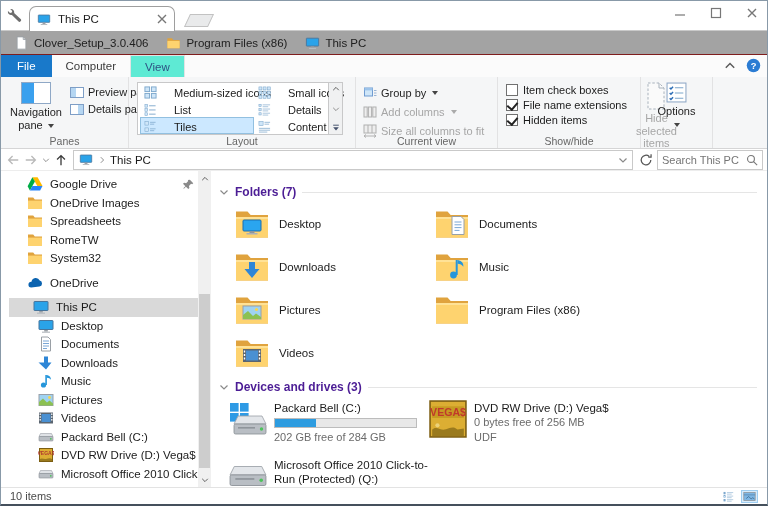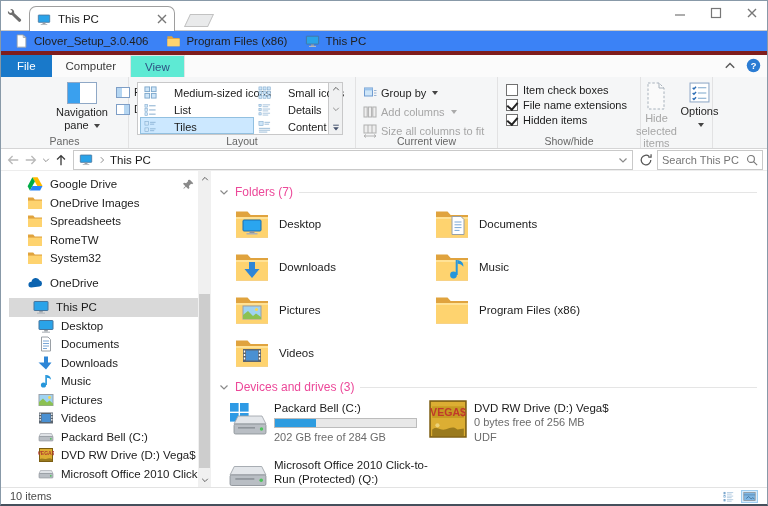--- a/index.html
+++ b/index.html
@@ -14,39 +14,39 @@
   .wrench { width:16px; height:16px; margin:0 6px 6px 6px; }
   .tab { width:146px; height:25px; background:#fff; border:1px solid #9e9e9e; border-bottom:none; border-radius:7px 7px 0 0; display:flex; align-items:center; padding:0 6px; gap:6px; margin-bottom:-1px; position:relative; z-index:2; }
   .tab-ic { width:16px; height:13px; flex-shrink:0; }
   .tab-title { flex:1; font-size:11.5px; color:#202020; white-space:nowrap; overflow:hidden; }
   .tab-close { width:12px; height:12px; flex-shrink:0; cursor:default; }
   .newtab { width:24px; height:13px; background:#e9eaeb; border:1px solid #c2c2c2; transform:skewX(-25deg); margin:0 0 3px 12px; }
   .win-controls { position:absolute; right:8px; top:6px; display:flex; gap:22px; align-items:center; }
   .wc { width:14px; height:12px; display:flex; align-items:center; justify-content:center; }
 
   
-  .bookmarks { height:24px; background:#3b82f6; border-bottom:4px solid #7f1d1d; display:flex; align-items:center; padding-left:6px; gap:4px; flex-shrink:0; }
+  .bookmarks { height:24px; background:#a3a3a3; border-bottom:1px solid #7f1d1d; display:flex; align-items:center; padding-left:6px; gap:4px; flex-shrink:0; }
   .bm { display:flex; align-items:center; gap:5px; padding:2px 7px; border-radius:2px; }
   .bm-ic { width:15px; height:14px; }
   .bm-label { font-size:11.5px; color:#202020; white-space:nowrap; }
 
   
   .ribbon-tabs { height:22px; background:#fbfbfb; display:flex; align-items:stretch; flex-shrink:0; position:relative; }
   .rtab { padding:0 14px; display:flex; align-items:center; font-size:11.5px; color:#3b3b3b; }
   .rtab.file { background:#1979ca; color:#fff; padding:0 16px; }
   .rtab.active { background:#5eead4; border:1px solid #e2e3e4; border-bottom:none; color:#2e5283; }
   .ribbon-corner { position:absolute; right:6px; top:3px; display:flex; gap:10px; align-items:center; }
   .collapse-ic { width:12px; height:12px; }
   .help-ic { width:15px; height:15px; }
 
   
   .ribbon { height:72px; background:#f5f6f7; border-bottom:1px solid #d5d5d6; display:flex; flex-shrink:0; }
   .rgroup { position:relative; border-right:1px solid #e2e2e3; padding:3px 4px 14px 4px; display:flex; }
   .rgroup-label { position:absolute; bottom:1px; left:0; right:0; text-align:center; font-size:10.5px; color:#666; }
-  .bigbtn { display:flex; flex-direction:column; align-items:center; padding:2px 5px; gap:2px;margin-left:46px; }
+  .bigbtn { display:flex; flex-direction:column; align-items:center; padding:2px 5px; gap:2px; }
   .bigbtn .cap { text-align:center; line-height:1.15; color:#1e1e1e; }
   .bigbtn.disabled .cap { color:#a6a6a6; }
   .caret { display:inline-block; width:0; height:0; border-left:3px solid transparent; border-right:3px solid transparent; border-top:4px solid #444; vertical-align:middle; margin-left:2px; }
   .disabled .caret { border-top-color:#aaa; }
   .navpane-ic { width:30px; height:22px; border:1px solid #8fa8c6; background:linear-gradient(to right,#3aa0ee 0 42%,#fff 42%); }
   .smallcol { display:flex; flex-direction:column; justify-content:flex-start; gap:3px; padding-top:5px; }
   .smallbtn { display:flex; align-items:center; gap:4px; padding:1px 3px; color:#1e1e1e; white-space:nowrap; }
   .smallbtn.disabled { color:#a6a6a6; }
   .pane-ic { width:14px; height:11px; border:1px solid #7e9ec6; background:linear-gradient(to right,#b5d6f2 0 45%,#fff 45%); }
   .pane-ic.right { background:linear-gradient(to right,#fff 0 55%,#b5d6f2 55%); }
@@ -91,21 +91,21 @@
   .side-item.selected.thispc { padding-left:24px; }
   .sb-scroll { position:absolute; right:0; top:0; bottom:0; width:13px; background:#f0f0f0; }
   .sb-arrow { position:absolute; left:0; width:13px; height:15px; display:flex; align-items:center; justify-content:center; }
   .sb-arrow.up { top:0; } .sb-arrow.down { bottom:0; }
   .sb-thumb { position:absolute; left:1px; width:11px; top:39%; height:55%; background:#cdcdcd; }
   .sba { width:8px; height:8px; }
 
   .content { flex:1; padding:8px 10px 0 8px; overflow:hidden; }
   .sec-head { display:flex; align-items:center; gap:6px; margin:6px 0 4px 0; }
   .sec-chev { width:10px; height:10px; flex-shrink:0; }
-  .sec-title { font-size:12px; color:#ec4899; white-space:nowrap; }
+  .sec-title { font-size:12px; color:#4c1d95; white-space:nowrap;font-weight:bold; }
   .sec-line { flex:1; height:1px; background:#e5e5e5; }
   .fgrid { display:grid; grid-template-columns:200px 200px; row-gap:9px; margin:8px 0 10px 16px; }
   .tile { display:flex; align-items:center; gap:10px; height:34px; }
   .tile-ic { width:34px; height:30px; flex-shrink:0; }
   .tile-label { font-size:11.5px; }
   .dgrid { display:grid; grid-template-columns:200px 220px; row-gap:12px; margin:6px 0 0 10px; }
   .dtile { display:flex; gap:7px; align-items:flex-start; }
   .d-ic { width:38px; height:38px; flex-shrink:0; display:flex; align-items:center; justify-content:center; }
   .d-info { min-width:0; padding-top:1px; }
   .d-name { font-size:11.5px; line-height:1.25; }

